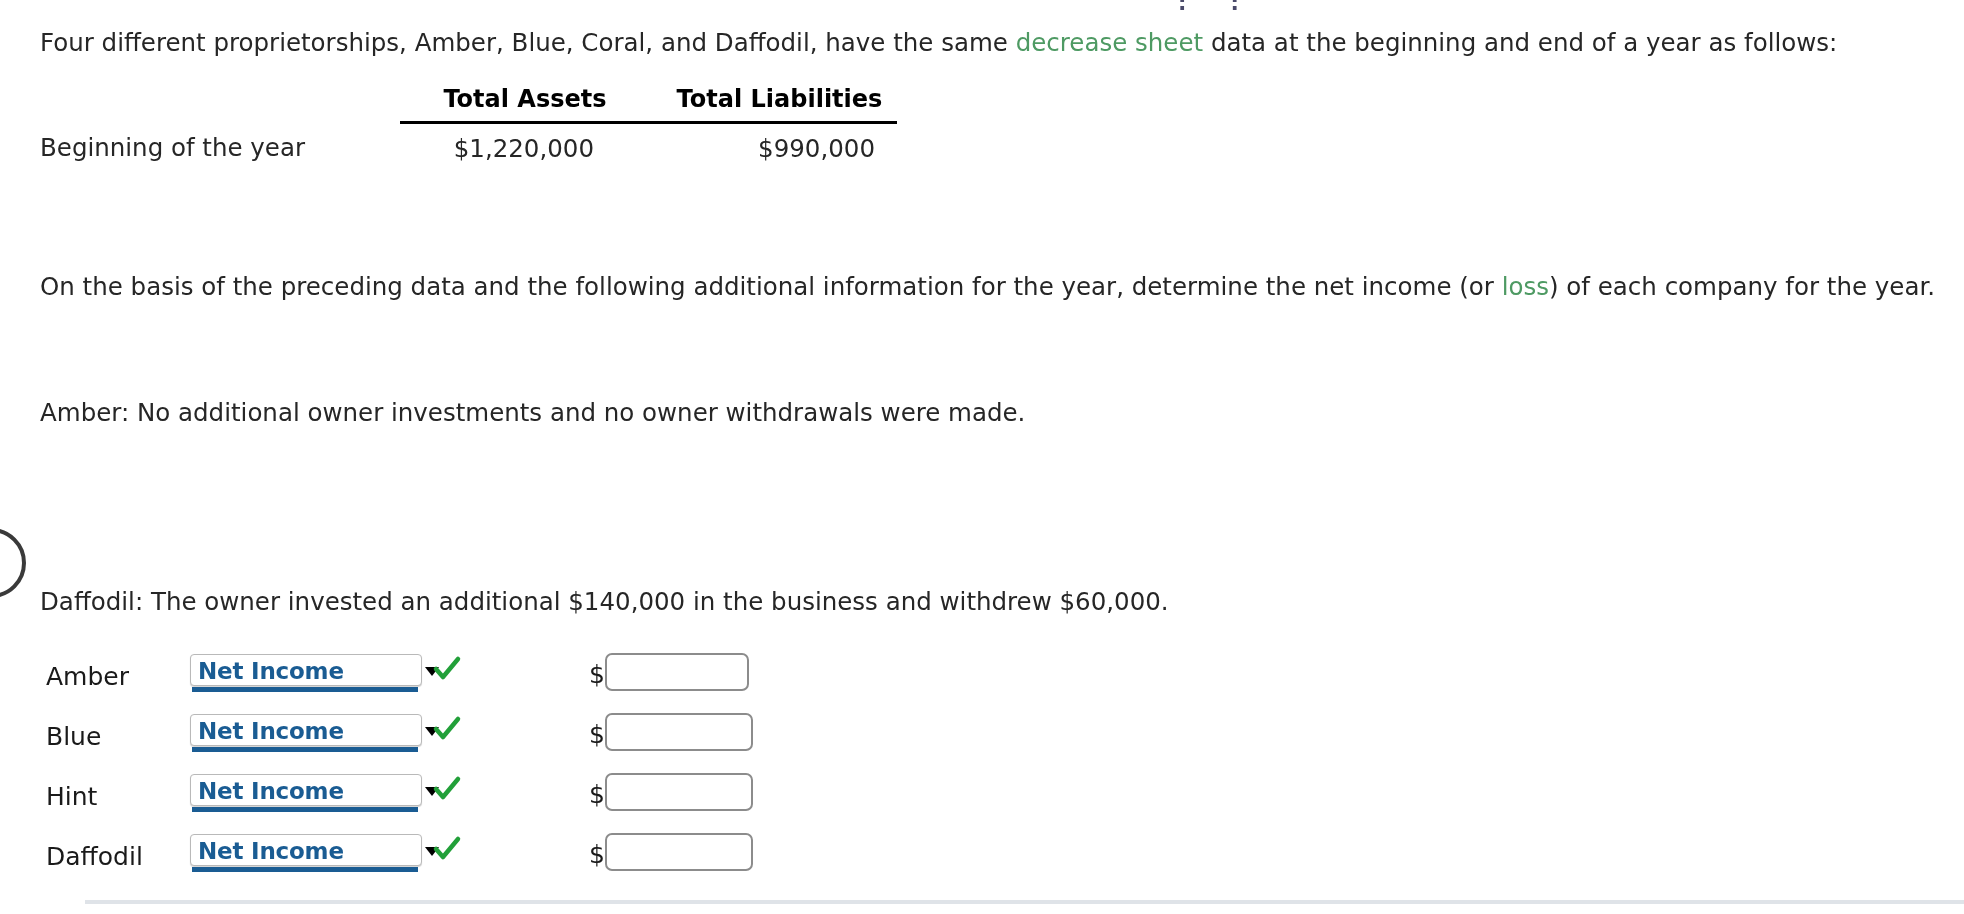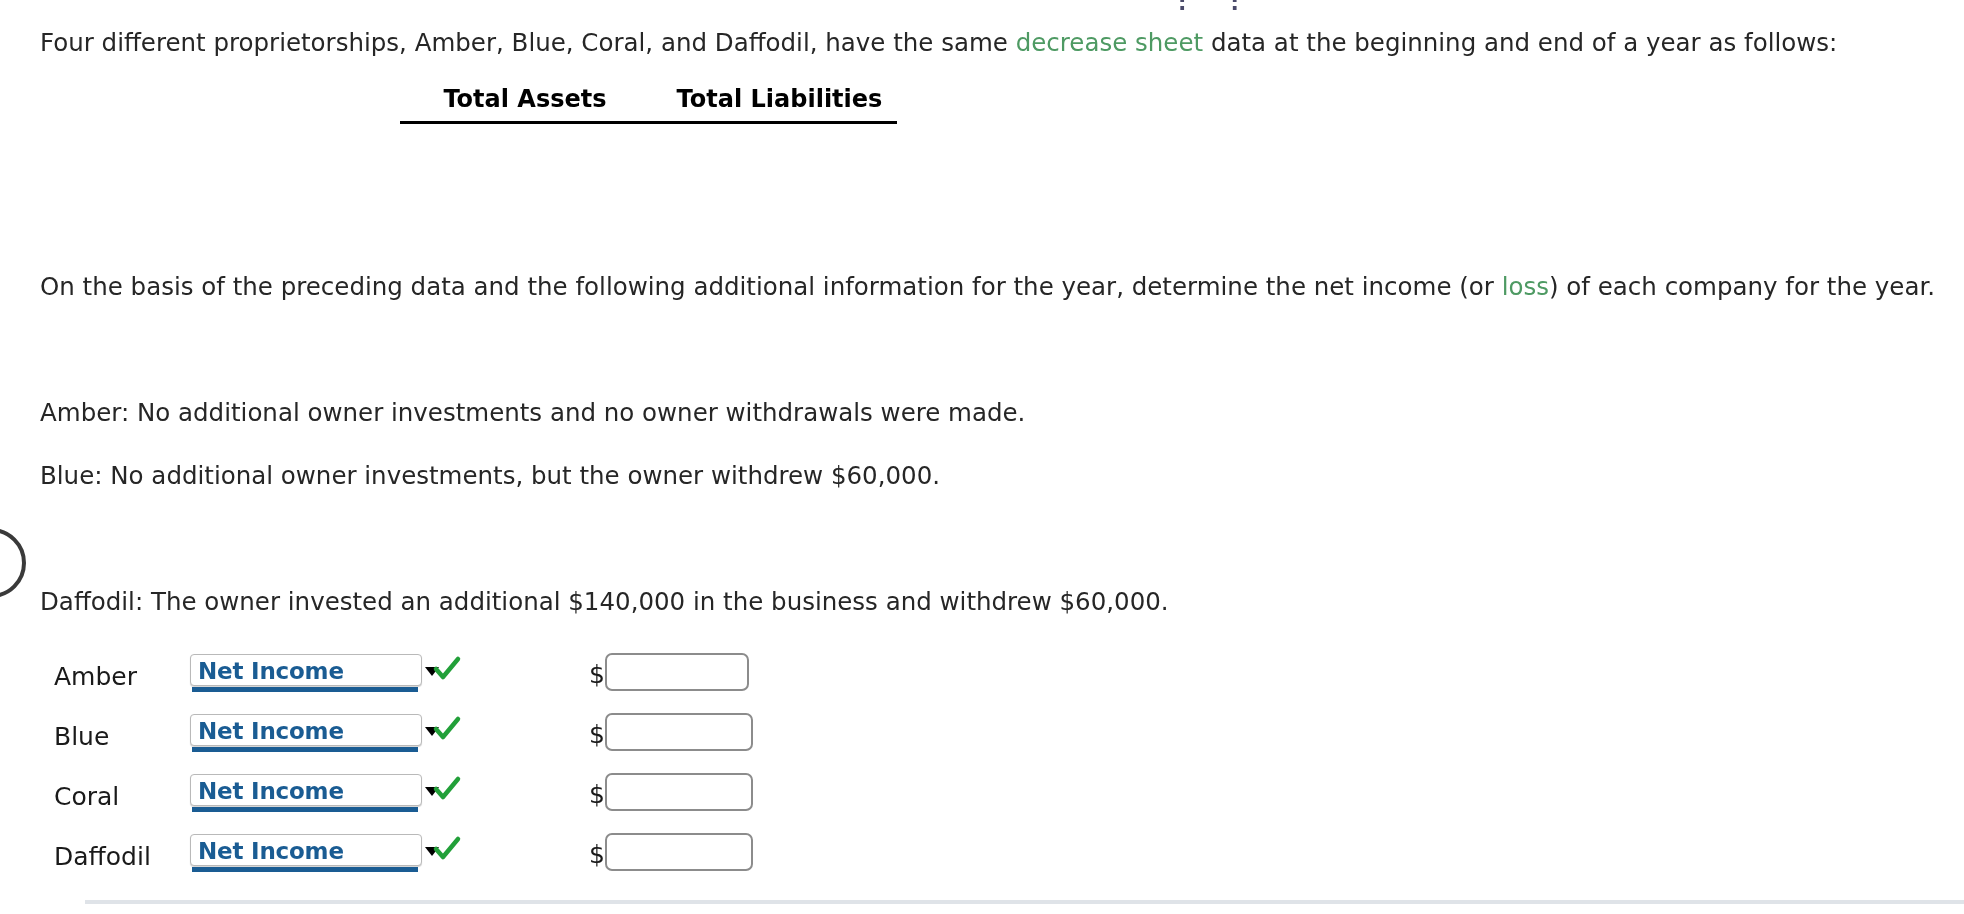--- a/index.html
+++ b/index.html
@@ -123,21 +123,20 @@
     position: relative;
     height: 60px;
   }
   .frow .co-name {
     position: absolute;
     left: 46px;
     top: 14px;
     font-size: 25px;
     color: #1a1a1a;
     white-space: nowrap;
-    margin-left: 8px;
   }
   .sel-wrap {
     position: absolute;
     left: 190px;
     top: 6px;
     width: 260px;
     height: 34px;
   }
   .sel-box {
     position: absolute;
@@ -245,30 +244,34 @@
 
   <table class="bs-table">
     <thead>
       <tr>
         <th class="col-label"></th>
         <th class="col-assets">Total Assets</th>
         <th class="col-liab">Total Liabilities</th>
       </tr>
     </thead>
     <tbody>
+      <tr>
+        <td class="label">Beginning of the year</td>
+        <td class="num-assets">$1,220,000</td>
+        <td class="num-liab">$990,000</td>
+      </tr>
     </tbody>
   </table>
 
   <div class="para p-basis">
     <span>On the basis of the preceding data and the following additional information for the year, determine the net income (or </span><a class="green-link" href="#">loss</a><span>) of each company for the year.</span>
   </div>
 
 
   <div class="para p-amber">Amber: No additional owner investments and no owner withdrawals were made.</div>
-  <div class="para p-blue">Blue: No additional owner investments, but the owner withdrew $60,000.</div>
   <div class="para p-daff">Daffodil: The owner invested an additional $140,000 in the business and withdrew $60,000.</div>
 
   <div class="form-area">
 
     <div class="frow row-amber">
       <div class="co-name">Amber</div>
       <div class="sel-wrap">
         <div class="sel-box"></div>
         <div class="sel-text">Net Income</div>
         <div class="sel-arrow"></div>
@@ -294,21 +297,21 @@
       <div class="check">
         <svg width="30" height="30" viewBox="0 0 30 30" aria-hidden="true">
           <path d="M4 15 L11 23 L26 5" fill="none" stroke="#22a039" stroke-width="4.5" stroke-linecap="round" stroke-linejoin="round"></path>
         </svg>
       </div>
       <div class="dollar">$</div>
       <input class="amt-input" type="text" value="" style="">
     </div>
 
     <div class="frow row-coral">
-      <div class="co-name">Coral</div>
+      <div class="co-name">Hint</div>
       <div class="sel-wrap">
         <div class="sel-box"></div>
         <div class="sel-text">Net Income</div>
         <div class="sel-arrow"></div>
         <div class="sel-underline"></div>
       </div>
       <div class="check">
         <svg width="30" height="30" viewBox="0 0 30 30" aria-hidden="true">
           <path d="M4 15 L11 23 L26 5" fill="none" stroke="#22a039" stroke-width="4.5" stroke-linecap="round" stroke-linejoin="round"></path>
         </svg>

